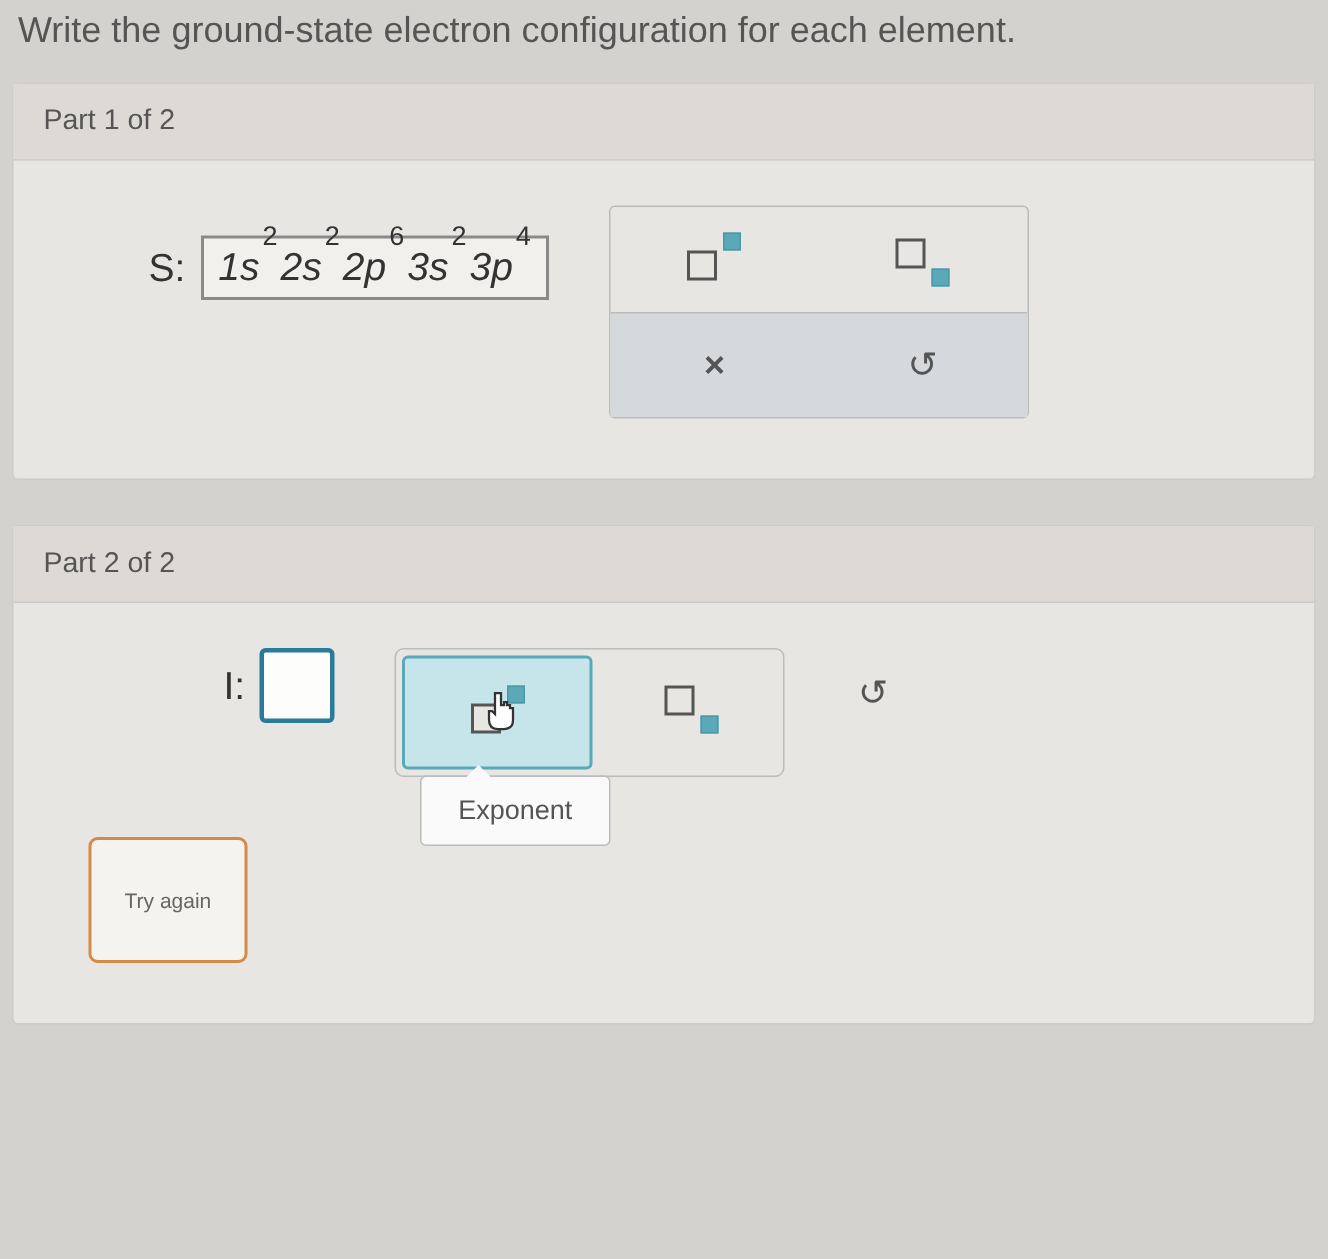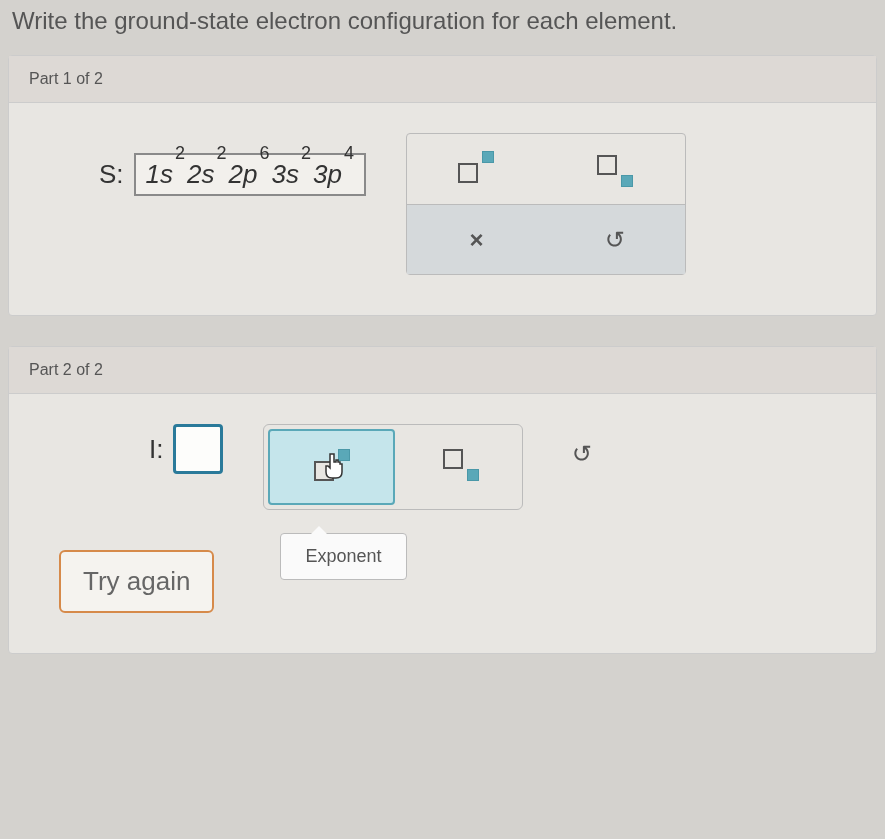--- a/index.html
+++ b/index.html
@@ -17,21 +17,21 @@
     }
     .part-section {
       background: #e8e6e2;
       border: 1px solid #ccc;
       border-radius: 4px;
       margin: 0 8px 30px 8px;
     }
     .part-header {
       background: #ddd9d5;
       padding: 14px 20px;
-      font-size: 16px;
+      font-size: 19px;
       color: #555;
       border-bottom: 1px solid #ccc;
     }
     .part-body {
       display: flex;
       padding: 30px 20px 40px 20px;
       align-items: flex-start;
       gap: 40px;
     }
     .answer-area {
@@ -174,21 +174,21 @@
       left: 8px;
     }
     .tooltip {
       position: absolute;
       background: #fafafa;
       border: 1px solid #bbb;
       border-radius: 4px;
       padding: 12px 24px;
       font-size: 18px;
       color: #555;
-      top: 108px;
+      top: 84px;
       left: 16px;
     }
     .tooltip::before {
       content: '';
       position: absolute;
       top: -8px;
       left: 30px;
       border-left: 8px solid transparent;
       border-right: 8px solid transparent;
       border-bottom: 8px solid #fafafa;
@@ -197,22 +197,22 @@
       position: absolute;
       right: -70px;
       bottom: 40px;
       font-size: 26px;
       color: #555;
     }
     .try-again {
       border: 2px solid #d68a4a;
       background: #f5f3ef;
       border-radius: 6px;
-      padding: 14px 22px;
-      font-size: 26px;
+      padding: 32px 22px;
+      font-size: 14px;
       color: #666;
       margin-left: 30px;
       margin-top: 40px;
       cursor: pointer;
       display: inline-block;
       text-align: right;
     }
     .flex-row {
       display: flex;
       align-items: flex-start;

